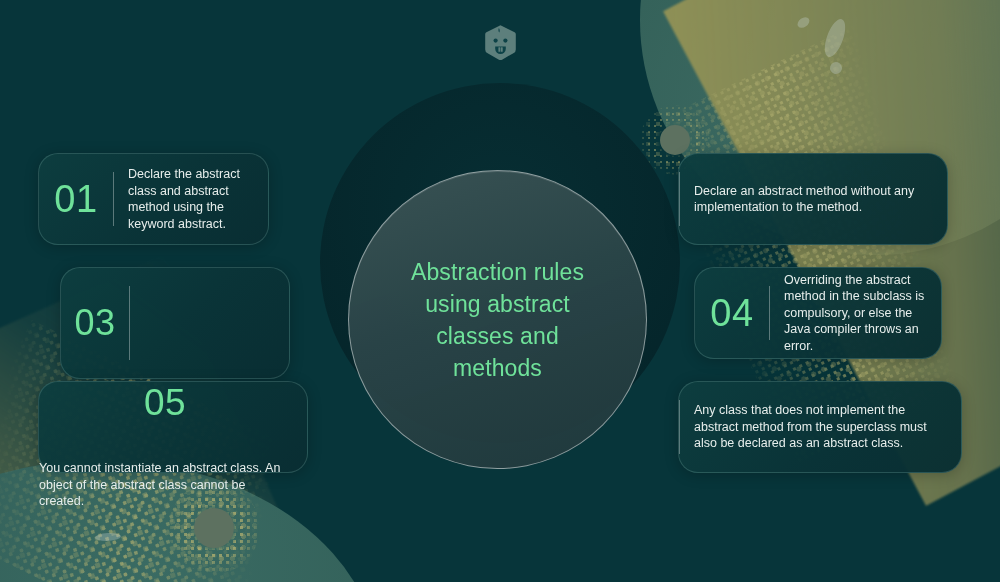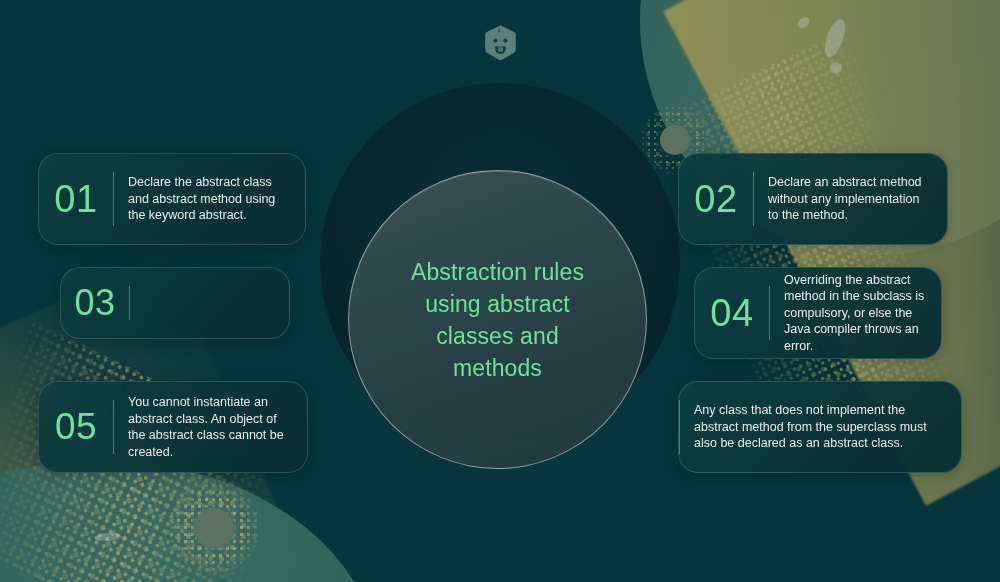--- a/index.html
+++ b/index.html
@@ -238,25 +238,25 @@
     background: rgba(190,205,203,.45);
   }
   .card-text {
     flex: 1 1 auto;
     font-size: 12.5px;
     line-height: 16.5px;
     color: #e7eeec;
   }
 
   
-  #card-01 { left: 38px;  top: 153px; width: 268px; height: 92px; }
+  #card-01 { left: 38px;  top: 153px; width: 231px; height: 92px; }
   #card-02 { left: 678px; top: 153px; width: 270px; height: 92px; }
-  #card-03 { left: 60px;  top: 267px; width: 230px; height: 72px; }
+  #card-03 { left: 60px;  top: 267px; width: 230px; height: 112px; }
   #card-04 { left: 694px; top: 267px; width: 248px; height: 92px; }
-  #card-05 { left: 38px;  top: 381px; width: 270px; height: 92px; }
+  #card-05 { left: 38px;  top: 381px; width: 270px; height: 92px; flex-direction: column; }
   #card-06 { left: 678px; top: 381px; width: 284px; height: 92px; }
 
   #card-03 .card-num { width: 68px; font-size: 36px; }
   #card-05 .card-num, #card-06 .card-num { font-size: 37px; }
 </style>
 </head>
 <body>
 
 <div id="stage">
 
@@ -300,21 +300,20 @@
     <p class="hub-title">Abstraction rules using abstract classes and methods</p>
   </div>
 
   <div class="card" id="card-01">
     <div class="card-num">01</div>
     <div class="card-div"></div>
     <div class="card-text">Declare the abstract class and abstract method using the keyword abstract.</div>
   </div>
 
   <div class="card" id="card-02">
-    <div class="card-num">02</div>
     <div class="card-div"></div>
     <div class="card-text">Declare an abstract method without any implementation to the method.</div>
   </div>
 
   <div class="card" id="card-03">
     <div class="card-num">03</div>
     <div class="card-div"></div>
   </div>
 
   <div class="card" id="card-04">

